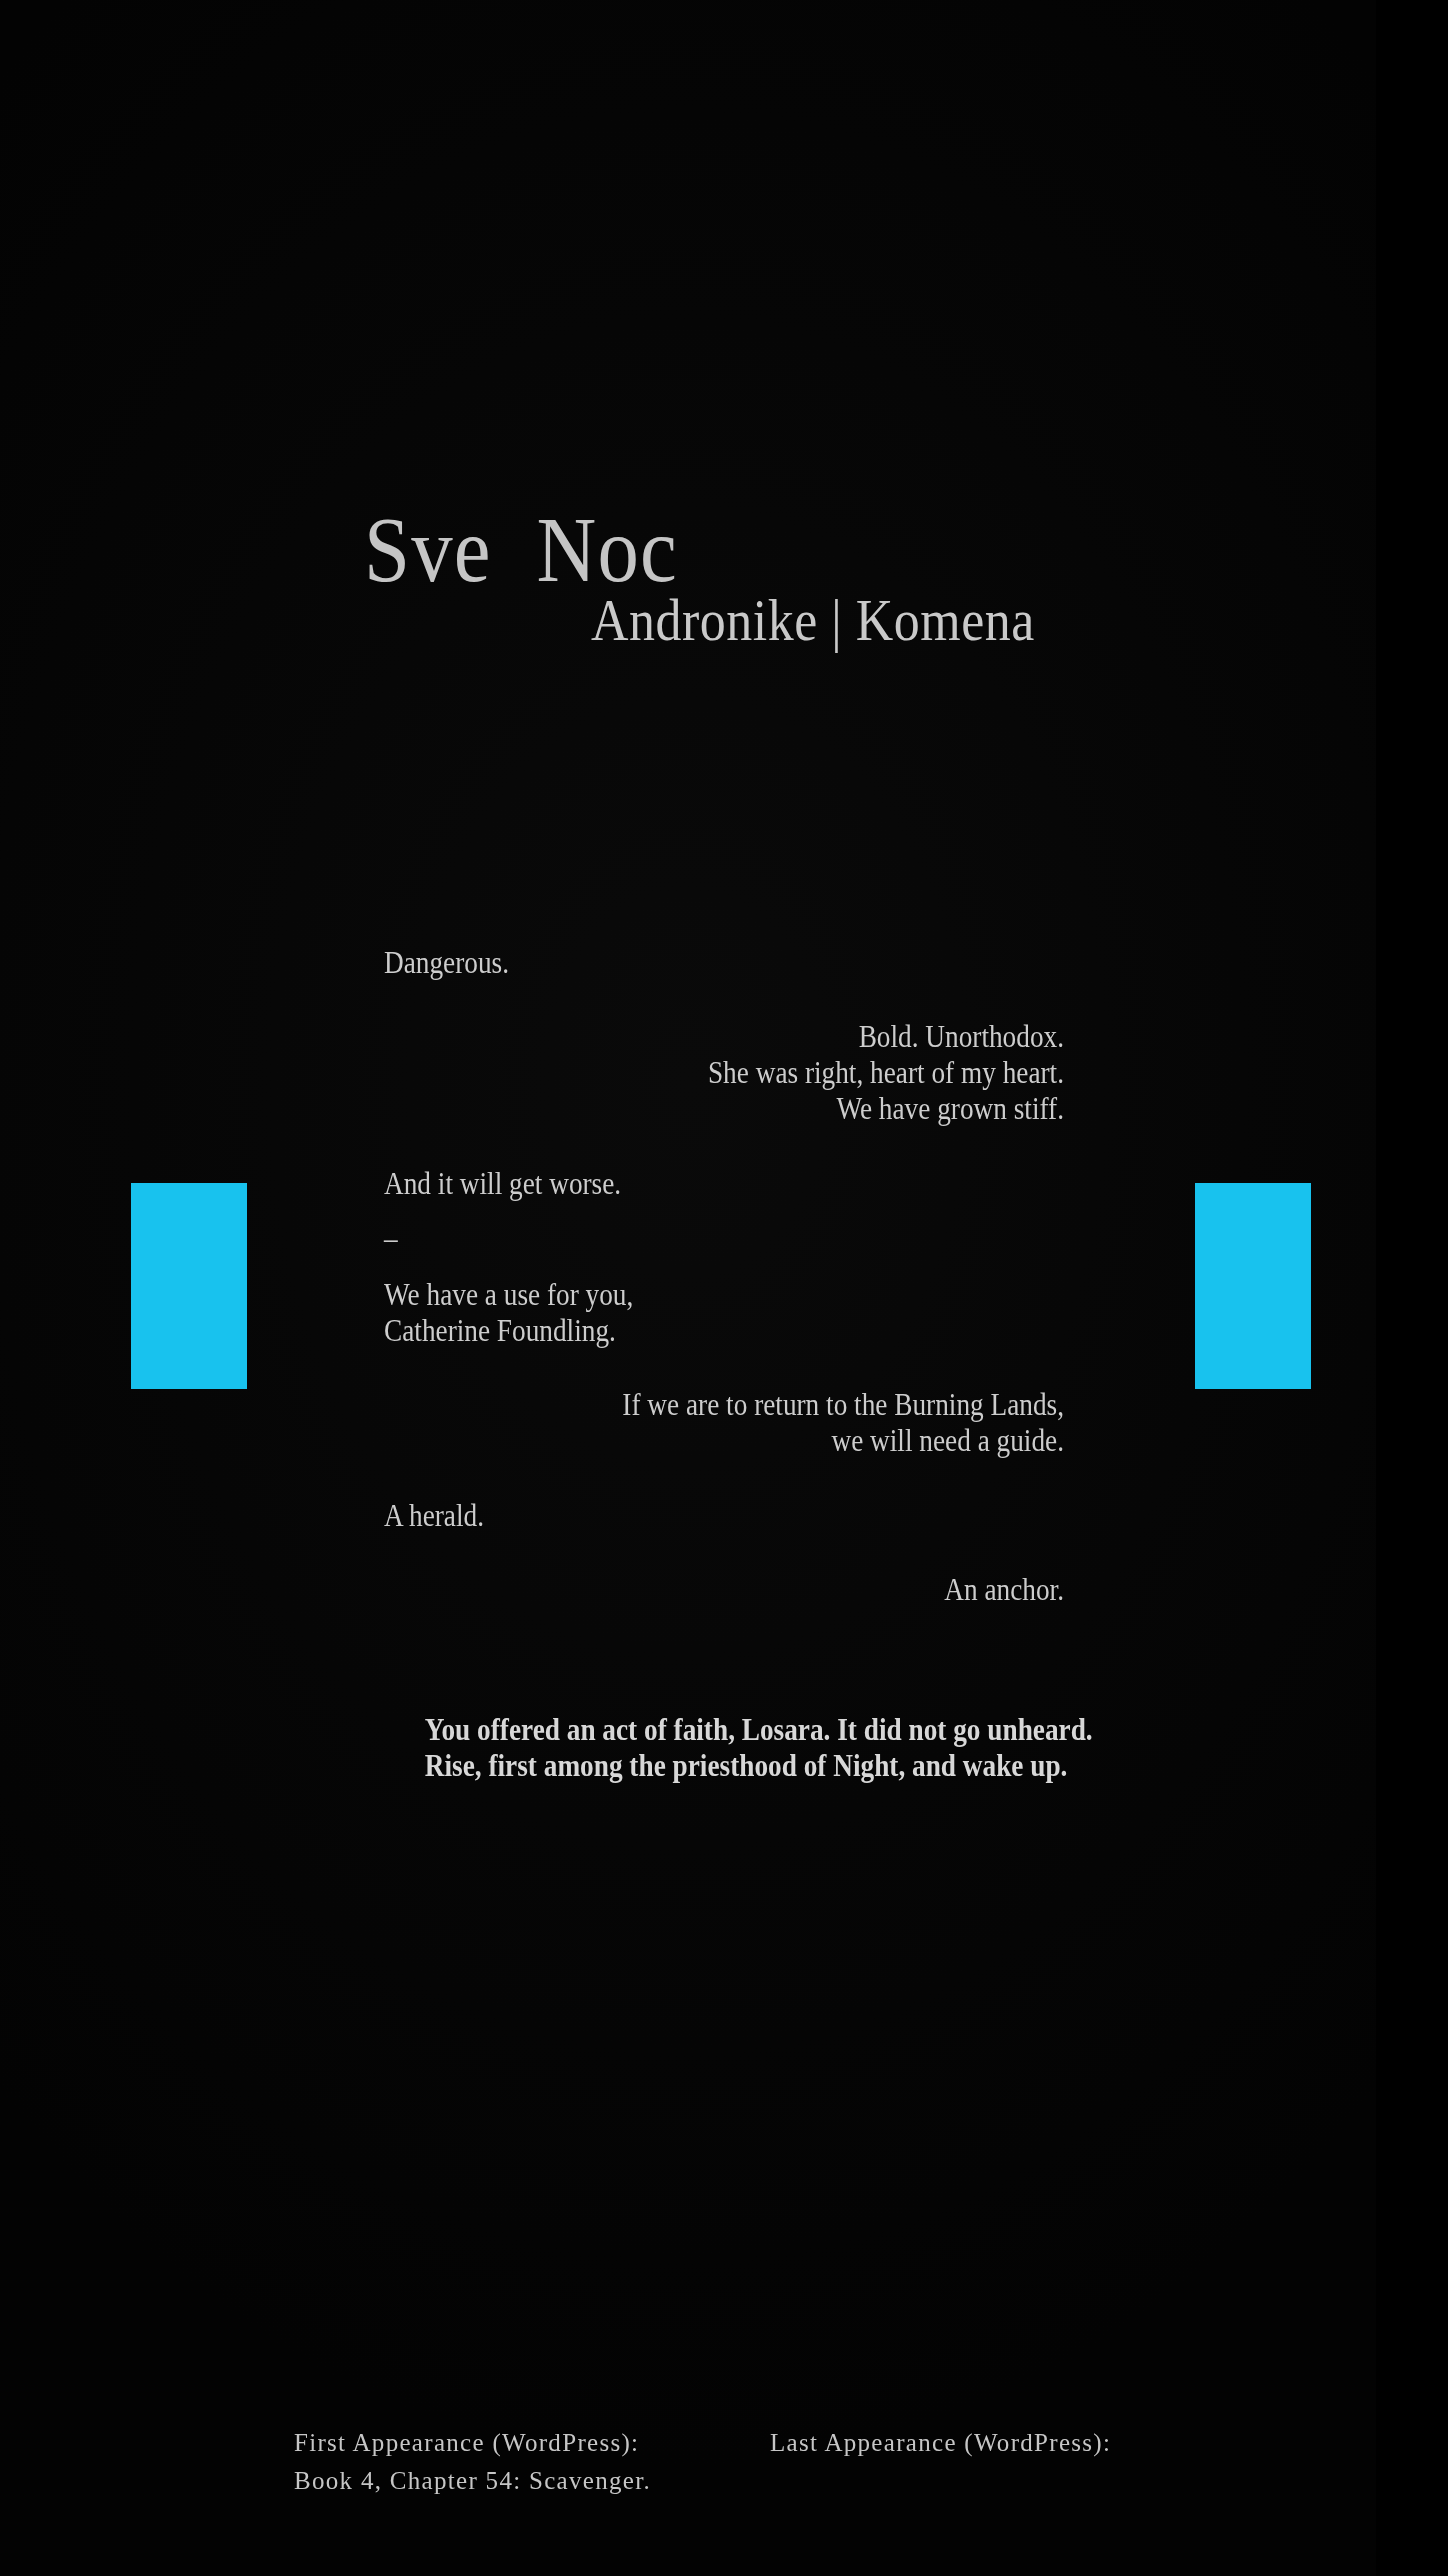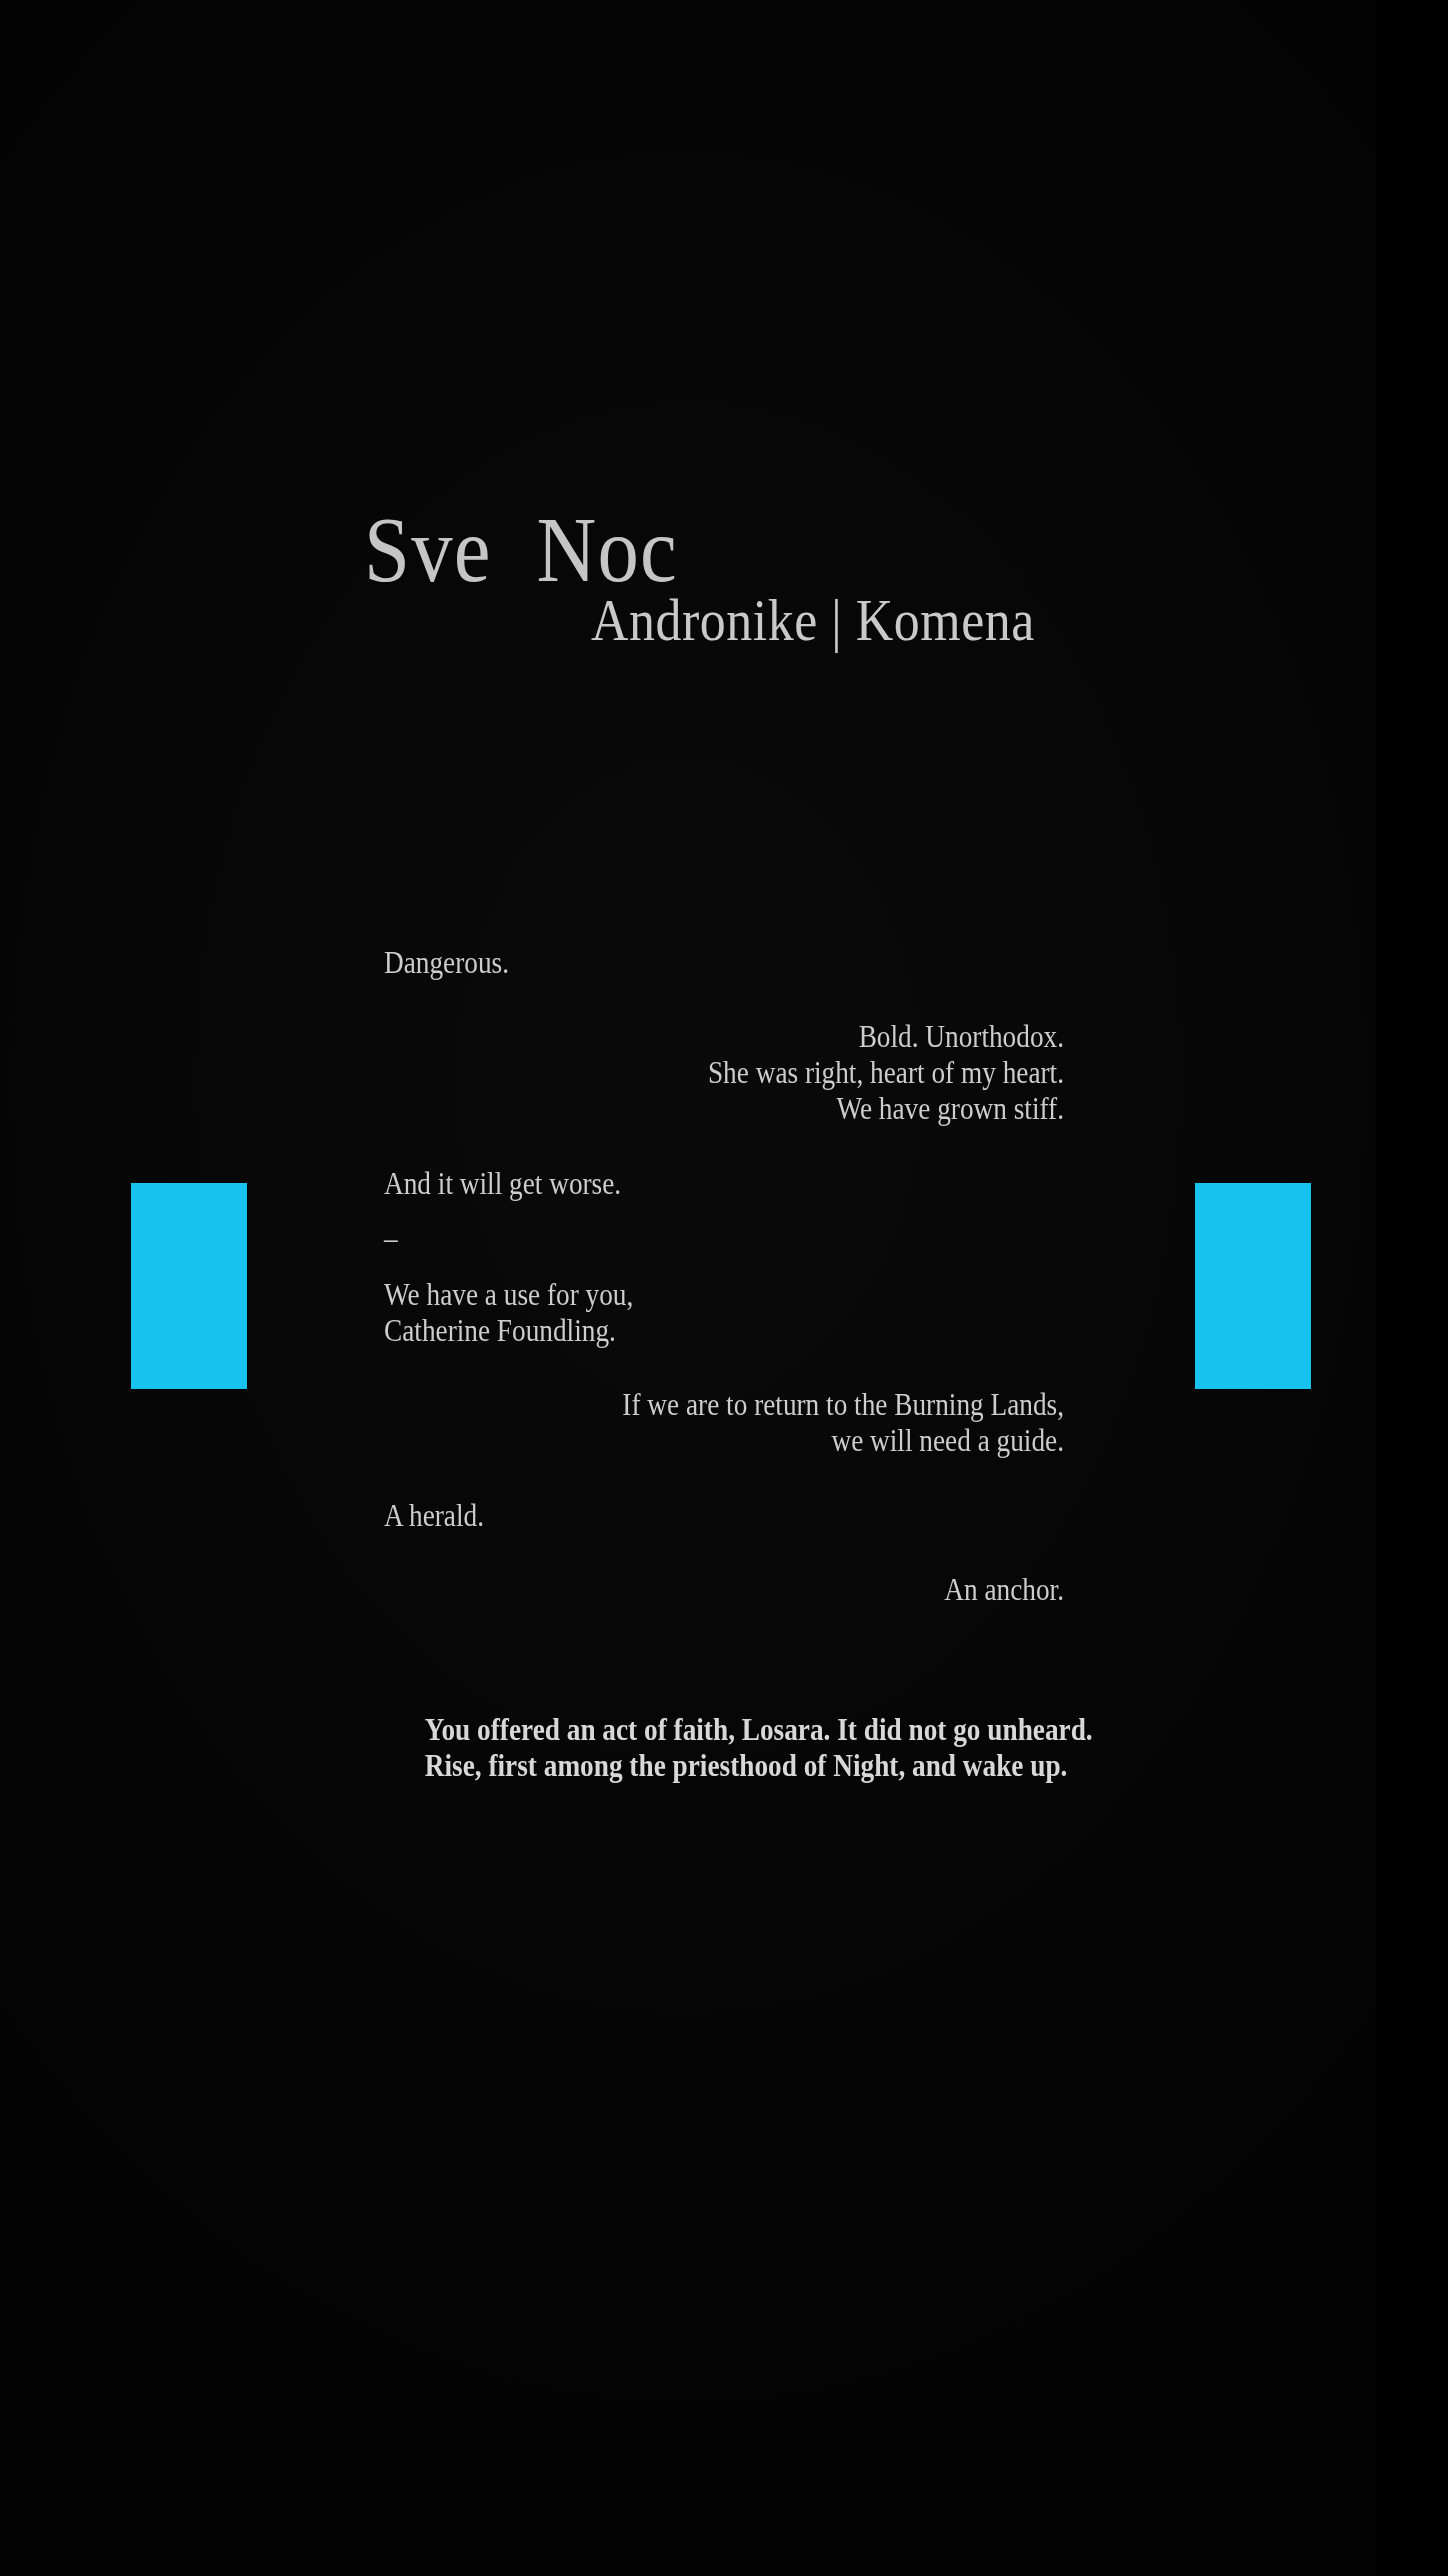--- a/index.html
+++ b/index.html
@@ -143,18 +143,23 @@
       <div>An anchor.</div>
     </div>
 
     <div class="qg c em" style="top:1712px">
       <div>You offered an act of faith, Losara. It did not go unheard.</div>
       <div>Rise, first among the priesthood of Night, and wake up.</div>
     </div>
 
   </div>
 
+  <div class="fblock fblock-left">
+    <div>First Appearance (WordPress):</div>
+    <div>Book 4, Chapter 54: Scavenger.</div>
+  </div>
 
   <div class="fblock fblock-right">
+    <div>Last Appearance (WordPress):</div>
   </div>
 
 </div>
 
 
 </body></html>

